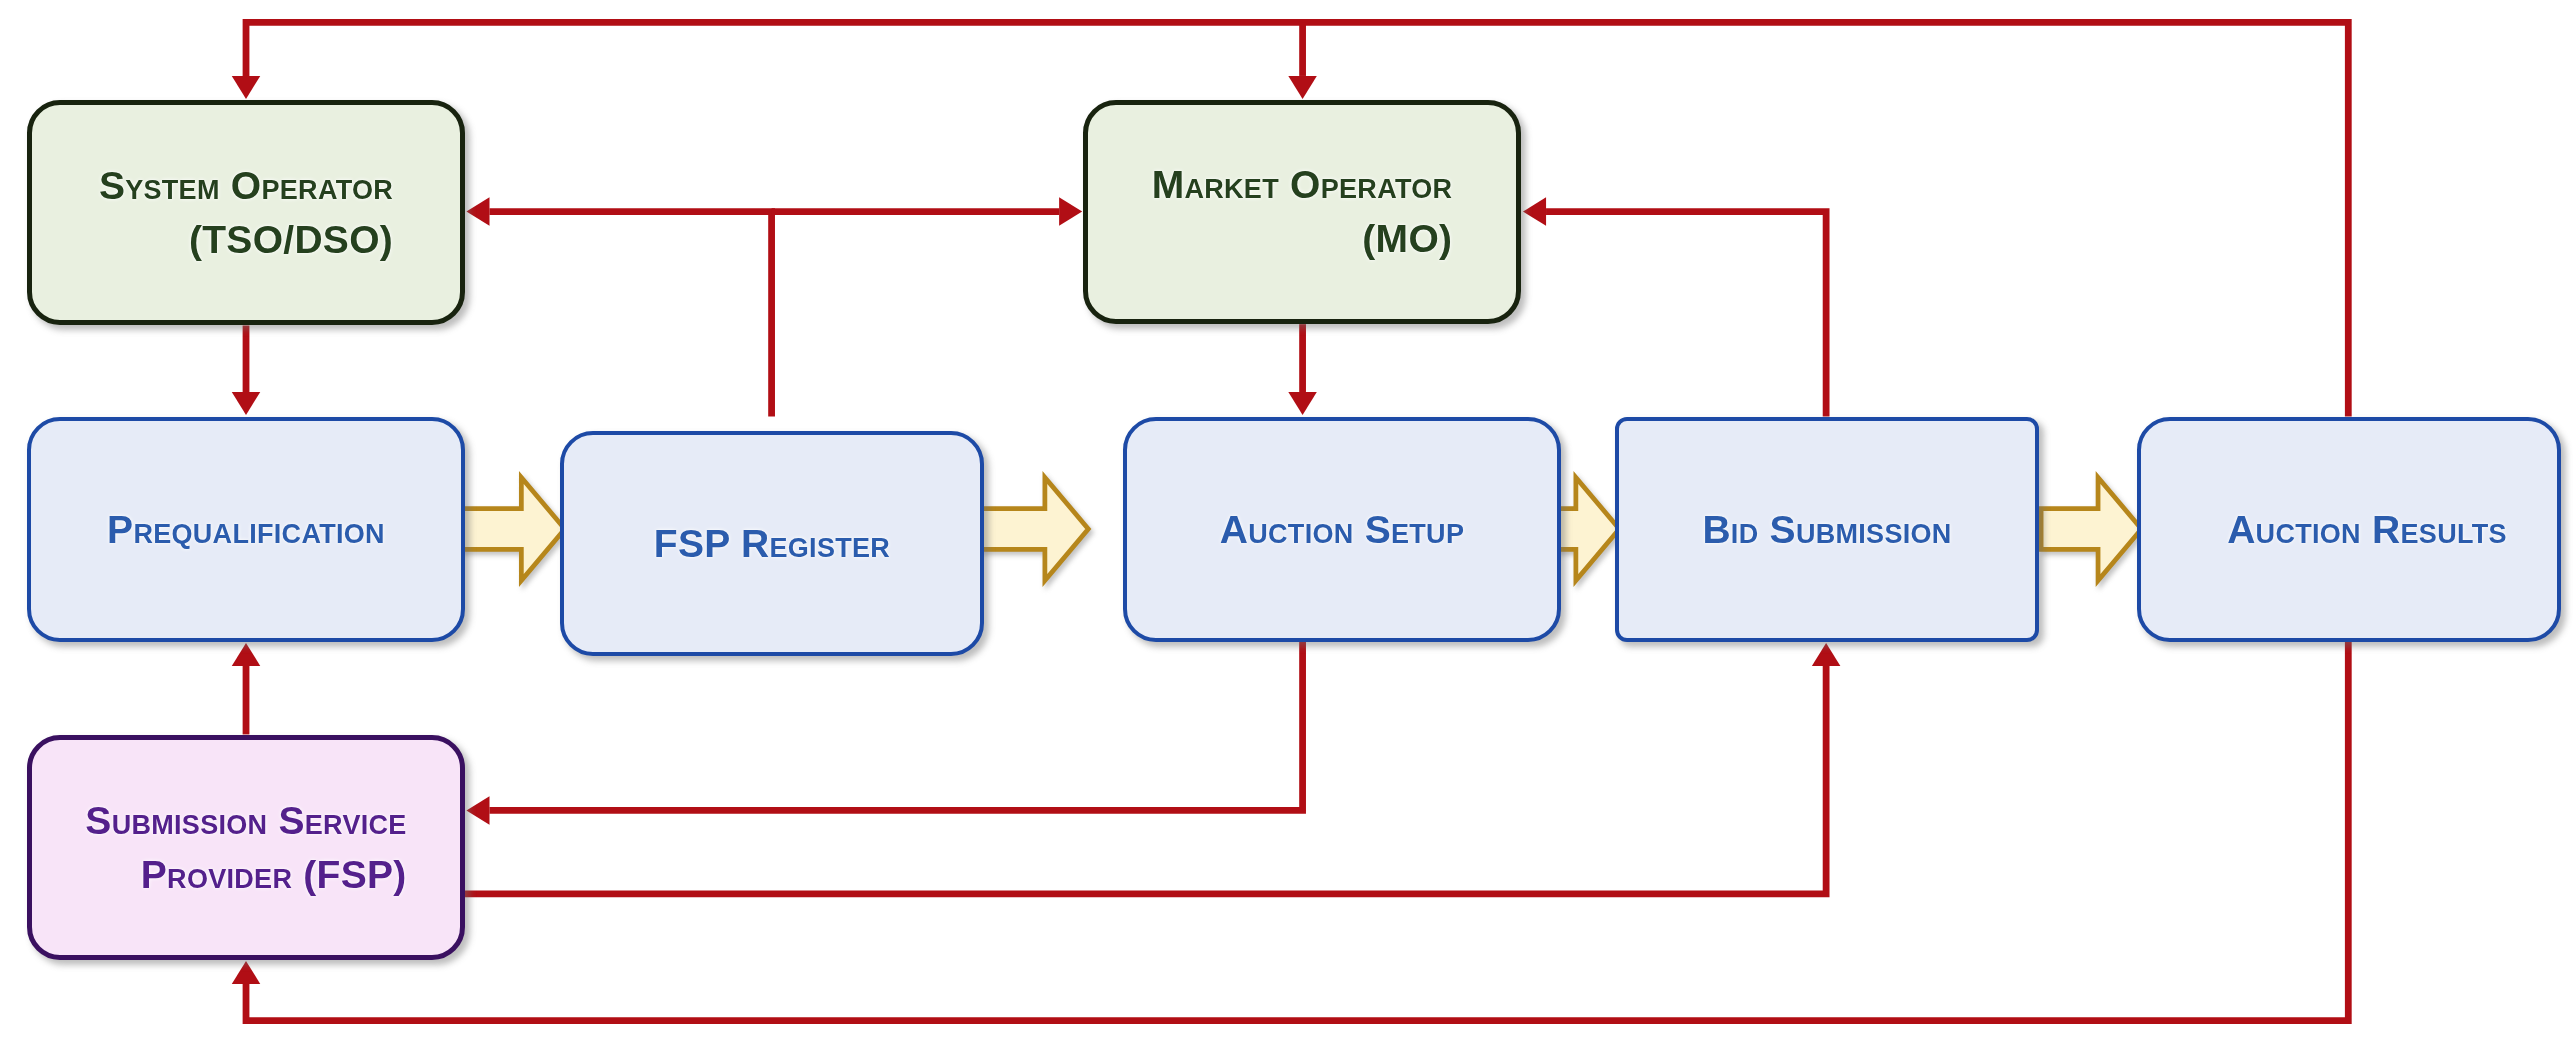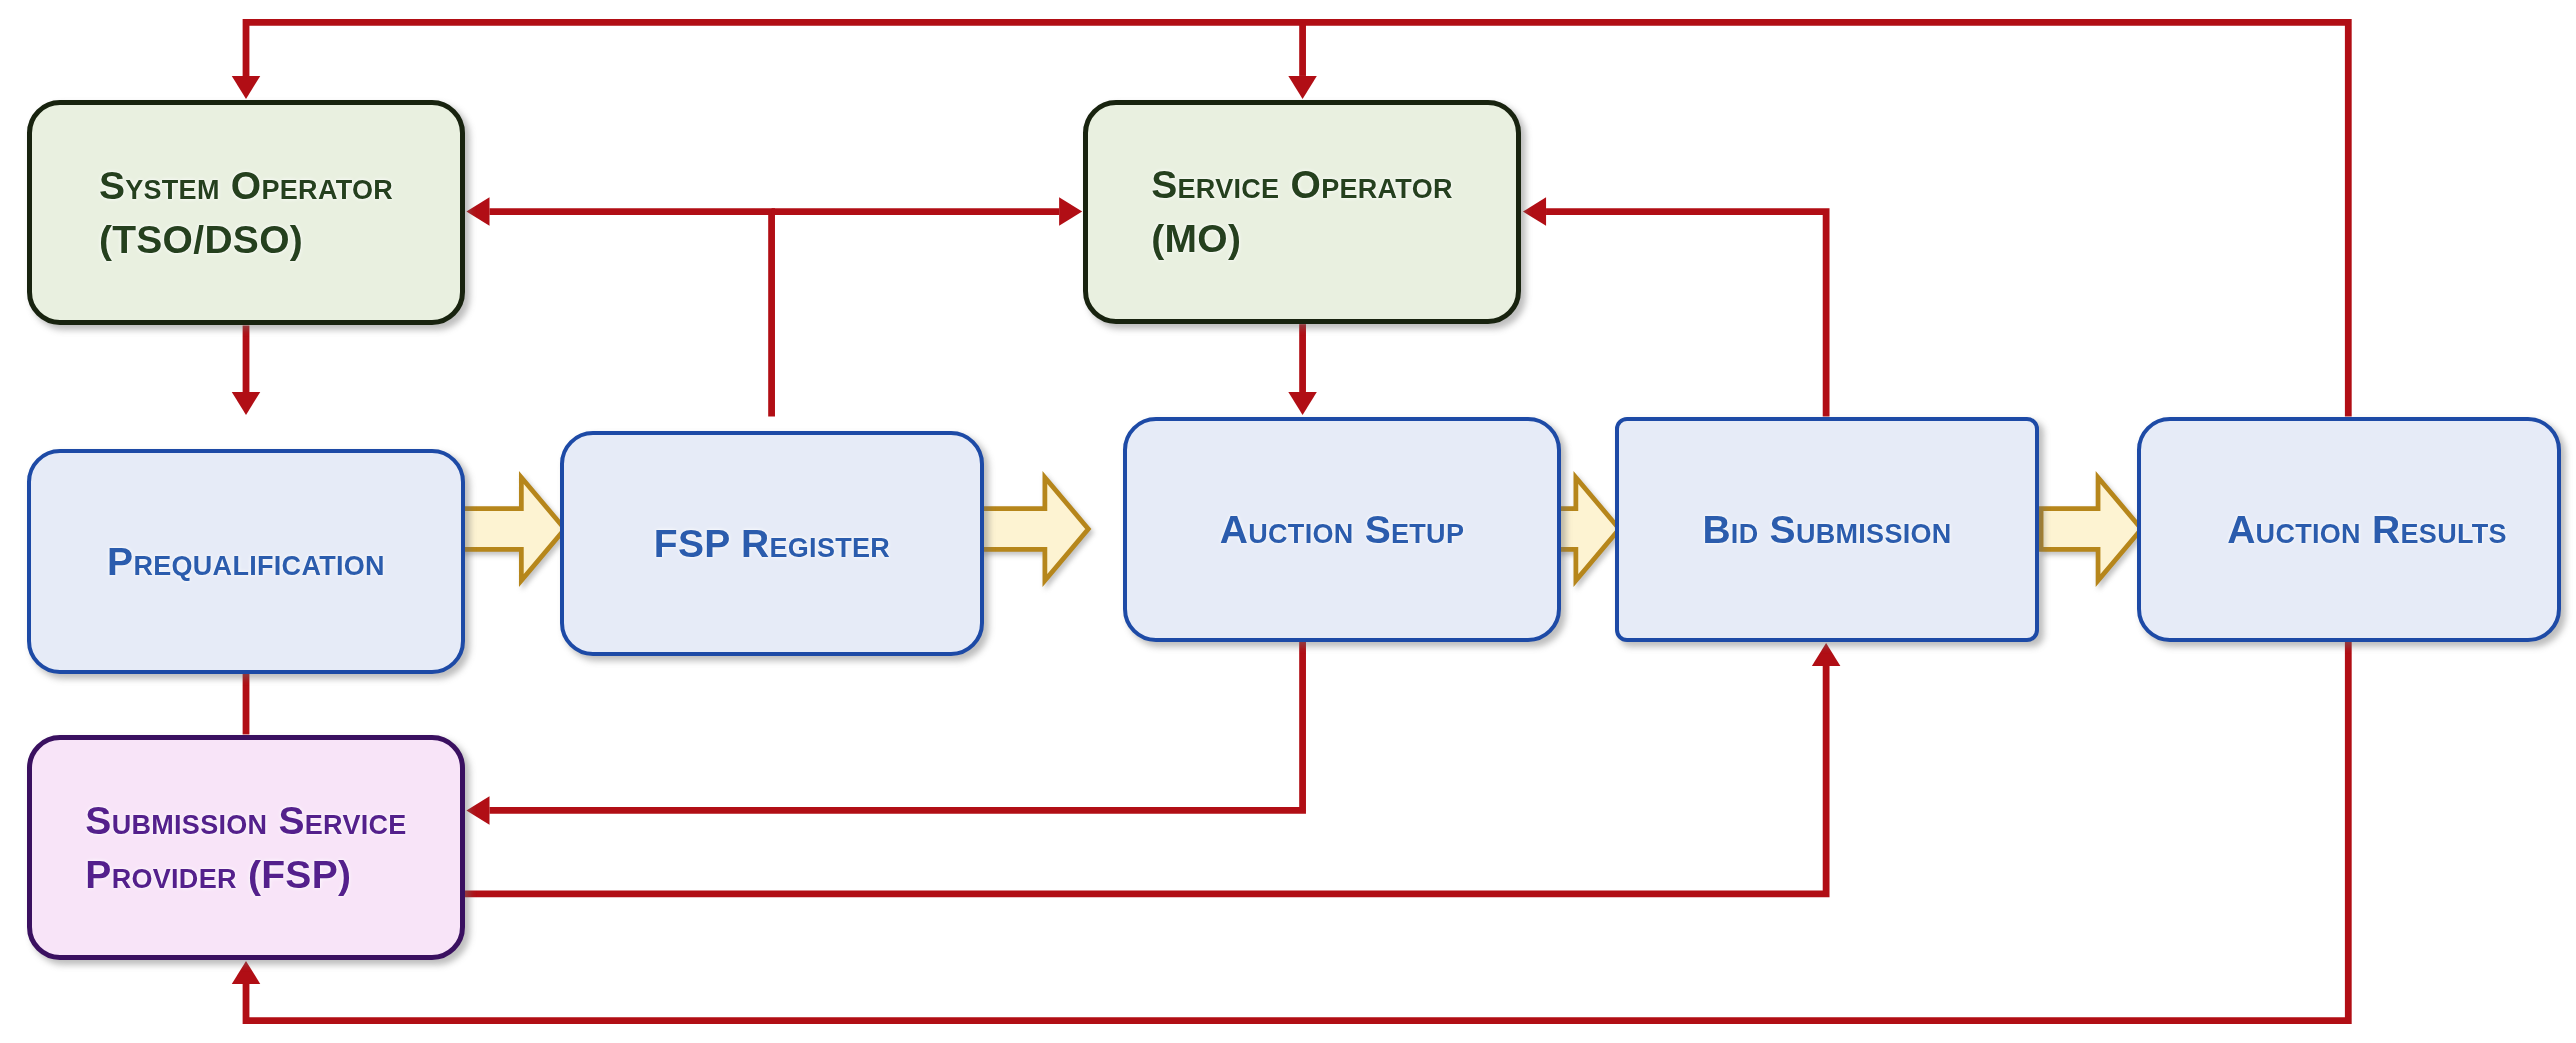--- a/index.html
+++ b/index.html
@@ -27,21 +27,21 @@
     stroke:var(--blockborder,#b6861b);
     stroke-width:7;
     stroke-linejoin:miter;
     filter:drop-shadow(4px 5px 4px rgba(120,120,120,.45));
   }
   .node{
     position:absolute;
     box-sizing:border-box;
     border-radius:33px;
     display:flex;align-items:center;justify-content:center;
-    text-align:left;
+    text-align:right;
     font-weight:bold;
     font-variant:small-caps;
     font-size:39px;
     line-height:1.38;
     white-space:pre-line;
     box-shadow:4.1px 4.7px 6.8px rgba(110,110,110,.45);
     letter-spacing:0.3px;
   }
   .node .lbl{ text-shadow:0 0 4.1px #ffffff,0 0 1.4px #ffffff; }
   .node.operator{
@@ -110,23 +110,23 @@
         <polygon class="edge-head" points="362,948 383,982 341,982"></polygon>
       </g>
       <polygon class="block-arrow" points="677,750 768,750 768,704 832,780 768,856 768,810 677,810"></polygon>
       <polygon class="block-arrow" points="1444,750 1540,750 1540,704 1604,780 1540,856 1540,810 1444,810"></polygon>
       <polygon class="block-arrow" points="2237,750 2323,750 2323,704 2387,780 2323,856 2323,810 2237,810"></polygon>
       <polygon class="block-arrow" points="3009,750 3093,750 3093,704 3157,780 3093,856 3093,810 3009,810"></polygon>
     </svg>
   <div id="nodes">
       <div class="node operator" style="left: 27px; top: 100px; width: 438px; height: 225px;"><span class="lbl">System Operator
 (TSO/DSO)</span></div>
-      <div class="node operator" style="left: 1083px; top: 100px; width: 438px; height: 224px;"><span class="lbl">Service Operator
+      <div class="node operator" style="left: 1083px; top: 100px; width: 438px; height: 224px;"><span class="lbl">Market Operator
 (MO)</span></div>
-      <div class="node process" style="left: 27px; top: 417px; width: 438px; height: 225px; margin-top: 32px;"><span class="lbl">Prequalification</span></div>
+      <div class="node process" style="left: 27px; top: 417px; width: 438px; height: 225px;"><span class="lbl">Prequalification</span></div>
       <div class="node process" style="left: 560px; top: 417px; width: 424px; height: 225px; margin-top: 14px;"><span class="lbl">FSP Register</span></div>
       <div class="node process" style="left: 1123px; top: 417px; width: 438px; height: 225px;"><span class="lbl">Auction Setup</span></div>
       <div class="node process" style="left: 1615px; top: 417px; width: 424px; height: 225px; border-radius: 12px;"><span class="lbl">Bid Submission</span></div>
       <div class="node process" style="left: 2137px; top: 417px; width: 424px; height: 225px; padding-left: 36px;"><span class="lbl">Auction Results</span></div>
       <div class="node fsp" style="left: 27px; top: 735px; width: 438px; height: 225px;"><span class="lbl">Submission Service
 Provider (FSP)</span></div>
     </div>
 </div>
 
 

